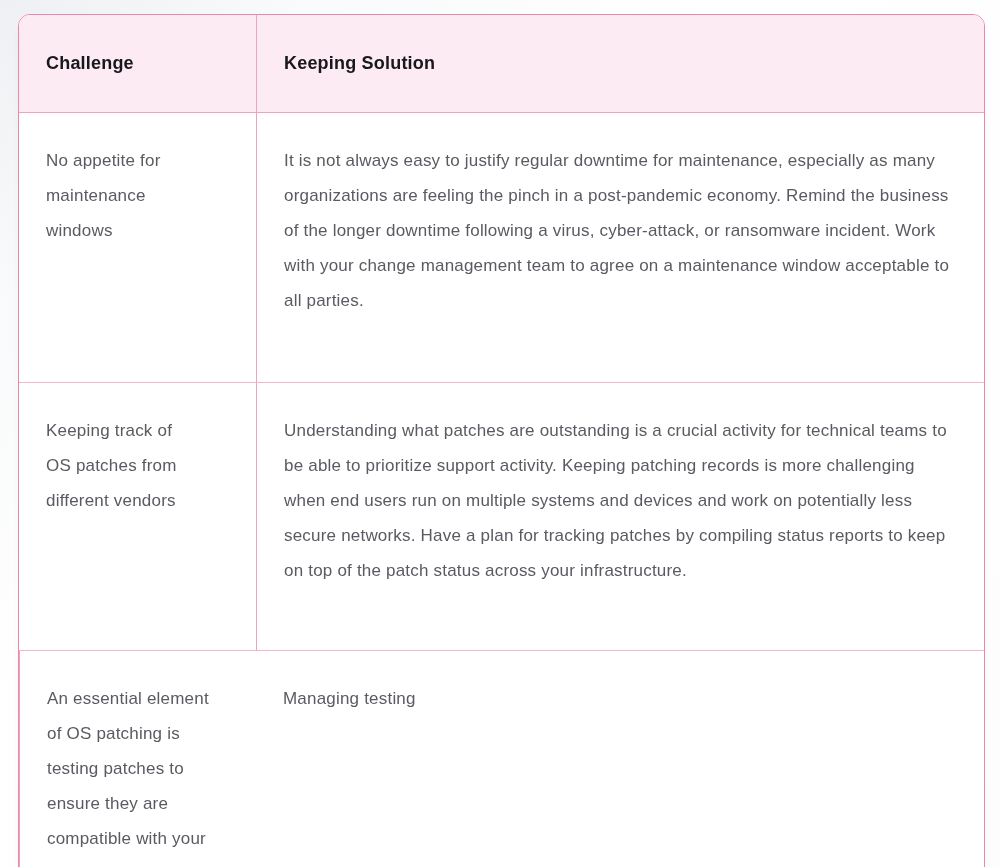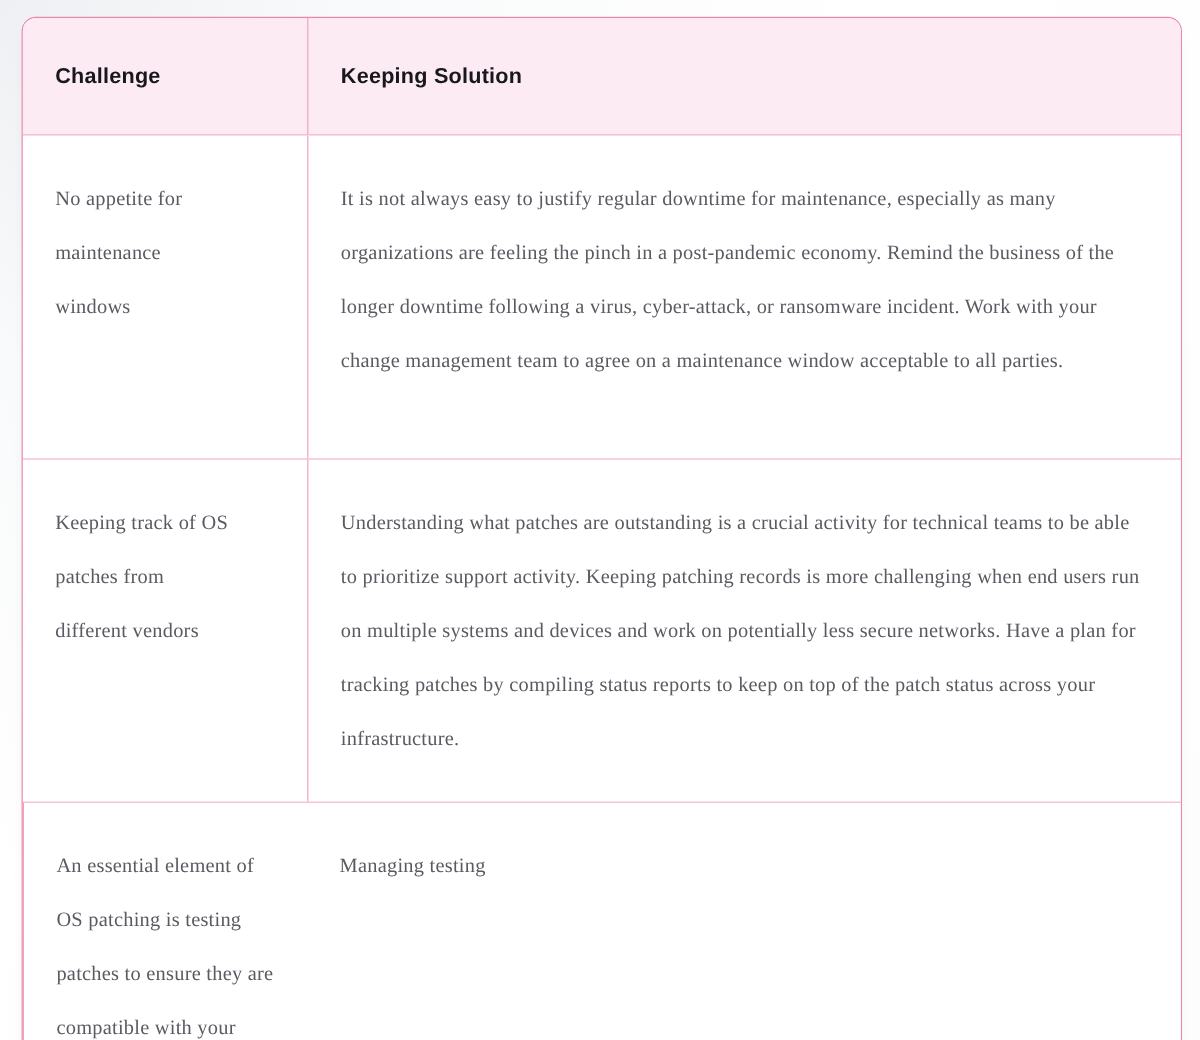--- a/index.html
+++ b/index.html
@@ -49,24 +49,23 @@
     grid-template-columns:237px 1fr;
     background:var(--cell-bg);
   }
   .trow + .trow{border-top:1px solid var(--line);}
   .trow.r1{min-height:269px;}
   .trow.r2{min-height:268px;}
   .trow.r3{min-height:197px;}
   .td{
     padding:30px 28px 30px 27px;
     font-size:17px;
-    line-height:45px;
+    line-height:35px;
     letter-spacing:0.2px;
     color:var(--body-text);
-    font-family:Liberation Serif, serif;
   }
   .td.solution{border-left:1px solid var(--line-strong);}
   .td.challenge .cell-text{display:block;max-width:155px;}
 </style>
 </head>
 <body>
 
 <div class="table">
   <div class="thead">
     <div class="th">

